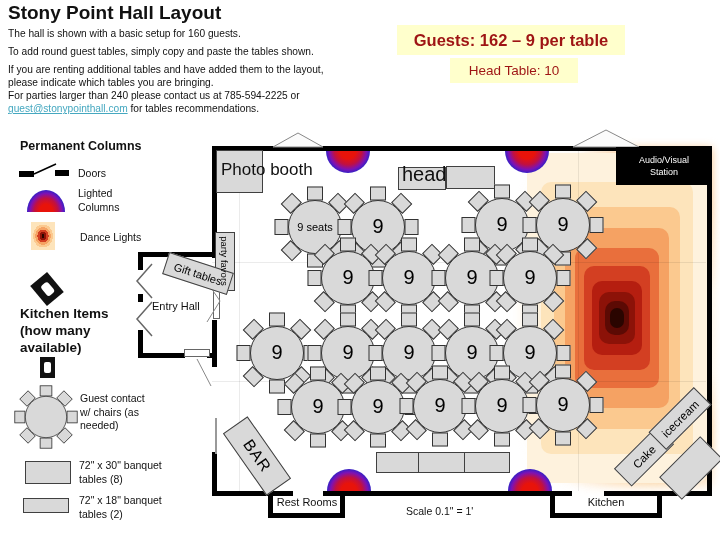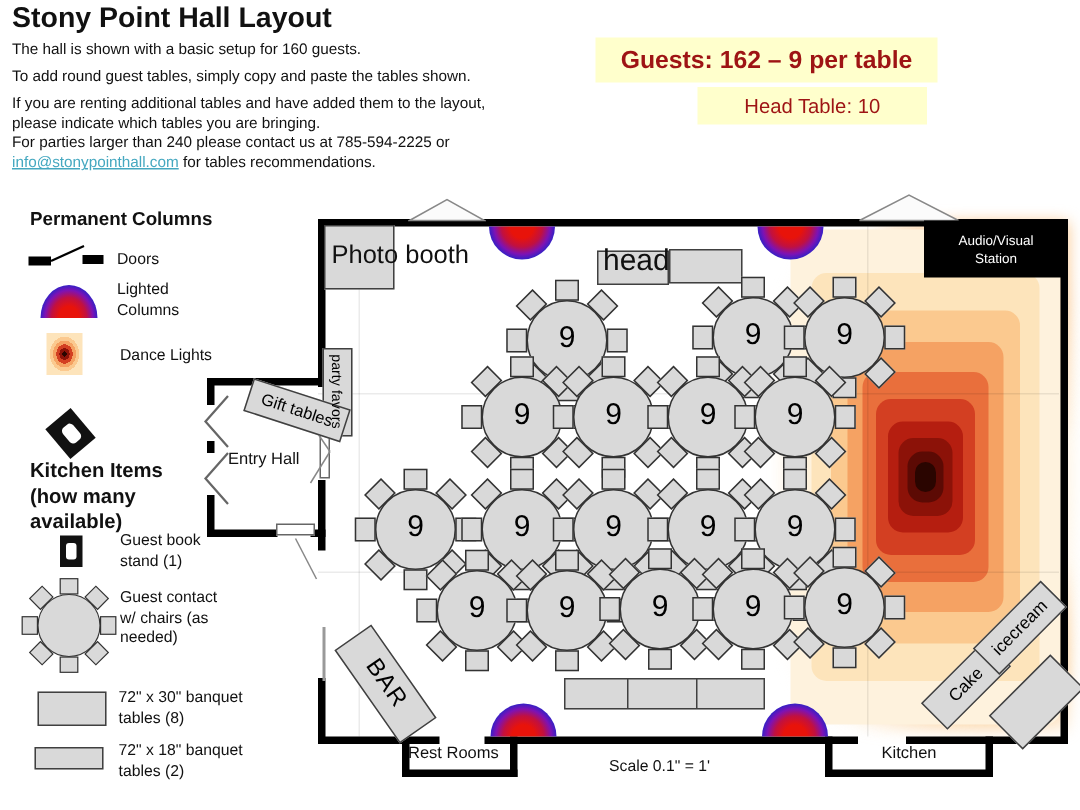--- a/index.html
+++ b/index.html
@@ -43,24 +43,24 @@
 </style>
 </head>
 <body>
 
 <div id="stage">
 
   <h1 class="title" style="left:8px;top:2px">Stony Point Hall Layout</h1>
   <div class="p" style="left:8px;top:27px;width:340px">The hall is shown with a basic setup for 160 guests.</div>
   <div class="p" style="left:8px;top:45px;width:360px">To add round guest tables, simply copy and paste the tables shown.</div>
   <div class="p" style="left:8px;top:63px;width:332px">If you are renting additional tables and have added them to the layout, please indicate which tables you are bringing.</div>
-  <div class="p" style="left:8px;top:89px;width:306px"><span>For parties larger than 240 please contact us at 785-594-2225 or </span><a class="email-link" href="#">info@stonypointhall.com</a><span> for tables recommendations.</span></div>
+  <div class="p" style="left:8px;top:89px;width:306px"><span>For parties larger than 240 please contact us at 785-594-2225 or </span><a class="email-link" href="#">guest@stonypointhall.com</a><span> for tables recommendations.</span></div>
 
   <div class="note note-big" style="left:397px;top:25px;width:228px;height:30px">Guests: 162 – 9 per table</div>
-  <div class="note note-small" style="left:465px;top:58px;width:153px;height:25px">Head Table: 10</div>
+  <div class="note note-small" style="left:450px;top:58px;width:128px;height:25px">Head Table: 10</div>
 
   <div class="h2" style="left:20px;top:139px;font-size:12.5px">Permanent Columns</div>
   <svg class="overlay" style="left:18px;top:160px" width="54" height="20">
     <rect x="1" y="11" width="15" height="6" fill="#000"></rect>
     <rect x="37" y="10" width="14" height="6" fill="#000"></rect>
     <line x1="16" y1="14" x2="38" y2="4" stroke="#000" stroke-width="1.5"></line>
   </svg>
   <div class="lbl" style="left:78px;top:167px">Doors</div>
   <div class="column col-up" style="left:27px;top:190px;width:38px;height:22px"></div>
   <div class="lbl" style="left:78px;top:187px;width:60px">Lighted Columns</div>
@@ -71,21 +71,20 @@
     <div class="gb-inner" style="width:9px;height:13px;border-radius:3px"></div>
   </div>
 
   <div class="h2" style="left:20px;top:306px;font-size:13.5px">Kitchen Items</div>
   <div class="h2" style="left:20px;top:323px;font-size:13.5px">(how many</div>
   <div class="h2" style="left:20px;top:340px;font-size:13.5px">available)</div>
 
   <div class="gb-stand" style="left:40px;top:357px;width:15px;height:21px">
     <div class="gb-inner" style="width:7px;height:11px"></div>
   </div>
-  <div class="lbl" style="left:80px;top:354px;width:75px">Guest book stand (1)</div>
 
   <div class="abs" style="left:1px;top:372px;width:90px;height:90px;transform:scale(0.78)" id="legend-table-holder">
       <div class="table-group" style="left: 0px; top: 0px;">
         <div class="chair" style="transform: translate(-50%, -50%) rotate(0deg) translate(0px, -33.5px);"></div>
         <div class="chair" style="transform: translate(-50%, -50%) rotate(45deg) translate(0px, -33.5px);"></div>
         <div class="chair" style="transform: translate(-50%, -50%) rotate(90deg) translate(0px, -33.5px);"></div>
         <div class="chair" style="transform: translate(-50%, -50%) rotate(135deg) translate(0px, -33.5px);"></div>
         <div class="chair" style="transform: translate(-50%, -50%) rotate(180deg) translate(0px, -33.5px);"></div>
         <div class="chair" style="transform: translate(-50%, -50%) rotate(225deg) translate(0px, -33.5px);"></div>
         <div class="chair" style="transform: translate(-50%, -50%) rotate(270deg) translate(0px, -33.5px);"></div>
@@ -148,21 +147,21 @@
     <line x1="7" y1="2" x2="20" y2="21" stroke="#888" stroke-width="1"></line>
     <line x1="20" y1="21" x2="7" y2="42" stroke="#888" stroke-width="1"></line>
   </svg>
   <svg class="overlay" style="left:194px;top:357px" width="20" height="32">
     <line x1="3" y1="2" x2="17" y2="29" stroke="#888" stroke-width="1"></line>
   </svg>
 
   <div class="wall" style="left:268px;top:491px;width:5px;height:27px"></div>
   <div class="wall" style="left:268px;top:513px;width:77px;height:5px"></div>
   <div class="wall" style="left:340px;top:491px;width:5px;height:27px"></div>
-  <div class="mlbl" style="left:272px;top:496px;width:70px;text-align:left">Rest Rooms</div>
+  <div class="mlbl" style="left:272px;top:496px;width:70px;text-align:center">Rest Rooms</div>
 
   <div class="wall" style="left:550px;top:491px;width:5px;height:27px"></div>
   <div class="wall" style="left:550px;top:513px;width:112px;height:5px"></div>
   <div class="wall" style="left:657px;top:491px;width:5px;height:27px"></div>
   <div class="mlbl" style="left:552px;top:496px;width:108px;text-align:center">Kitchen</div>
 
   <svg class="overlay" style="left:272px;top:132px" width="52" height="16">
     <polygon points="1,15 26,1 51,15" fill="#fbfbfb" stroke="#888" stroke-width="1"></polygon>
   </svg>
   <svg class="overlay" style="left:572px;top:129px" width="68" height="19">
@@ -207,20 +206,32 @@
 
   <div class="mlbl" style="left:406px;top:505px;font-size:10.5px">Scale 0.1" = 1'</div>
 
   <div class="abs" style="left:0;top:0;width:720px;height:540px;z-index:4;pointer-events:none" id="columns-layer">
       <div class="column col-down" style="left: 326px; top: 151px;"></div>
       <div class="column col-down" style="left: 505px; top: 151px;"></div>
       <div class="column col-up" style="left: 327px; top: 469px;"></div>
       <div class="column col-up" style="left: 508px; top: 469px;"></div>
     </div>
   <div class="abs" style="left:0;top:0;width:720px;height:540px;z-index:4" id="tables-layer">
+      <div class="table-group" style="left: 270px; top: 182px;">
+        <div class="chair" style="transform: translate(-50%, -50%) rotate(0deg) translate(0px, -33.5px);"></div>
+        <div class="chair" style="transform: translate(-50%, -50%) rotate(45deg) translate(0px, -33.5px);"></div>
+        <div class="chair" style="transform: translate(-50%, -50%) rotate(90deg) translate(0px, -33.5px);"></div>
+        <div class="chair" style="transform: translate(-50%, -50%) rotate(135deg) translate(0px, -33.5px);"></div>
+        <div class="chair" style="transform: translate(-50%, -50%) rotate(180deg) translate(0px, -33.5px);"></div>
+        <div class="chair" style="transform: translate(-50%, -50%) rotate(225deg) translate(0px, -33.5px);"></div>
+        <div class="chair" style="transform: translate(-50%, -50%) rotate(270deg) translate(0px, -33.5px);"></div>
+        <div class="chair" style="transform: translate(-50%, -50%) rotate(315deg) translate(0px, -33.5px);"></div>
+        <div class="table-circle"></div>
+        <div class="table-label small">9 seats</div>
+      </div>
       <div class="table-group" style="left: 333px; top: 182px;">
         <div class="chair" style="transform: translate(-50%, -50%) rotate(0deg) translate(0px, -33.5px);"></div>
         <div class="chair" style="transform: translate(-50%, -50%) rotate(45deg) translate(0px, -33.5px);"></div>
         <div class="chair" style="transform: translate(-50%, -50%) rotate(90deg) translate(0px, -33.5px);"></div>
         <div class="chair" style="transform: translate(-50%, -50%) rotate(135deg) translate(0px, -33.5px);"></div>
         <div class="chair" style="transform: translate(-50%, -50%) rotate(180deg) translate(0px, -33.5px);"></div>
         <div class="chair" style="transform: translate(-50%, -50%) rotate(225deg) translate(0px, -33.5px);"></div>
         <div class="chair" style="transform: translate(-50%, -50%) rotate(270deg) translate(0px, -33.5px);"></div>
         <div class="chair" style="transform: translate(-50%, -50%) rotate(315deg) translate(0px, -33.5px);"></div>
         <div class="table-circle"></div>

